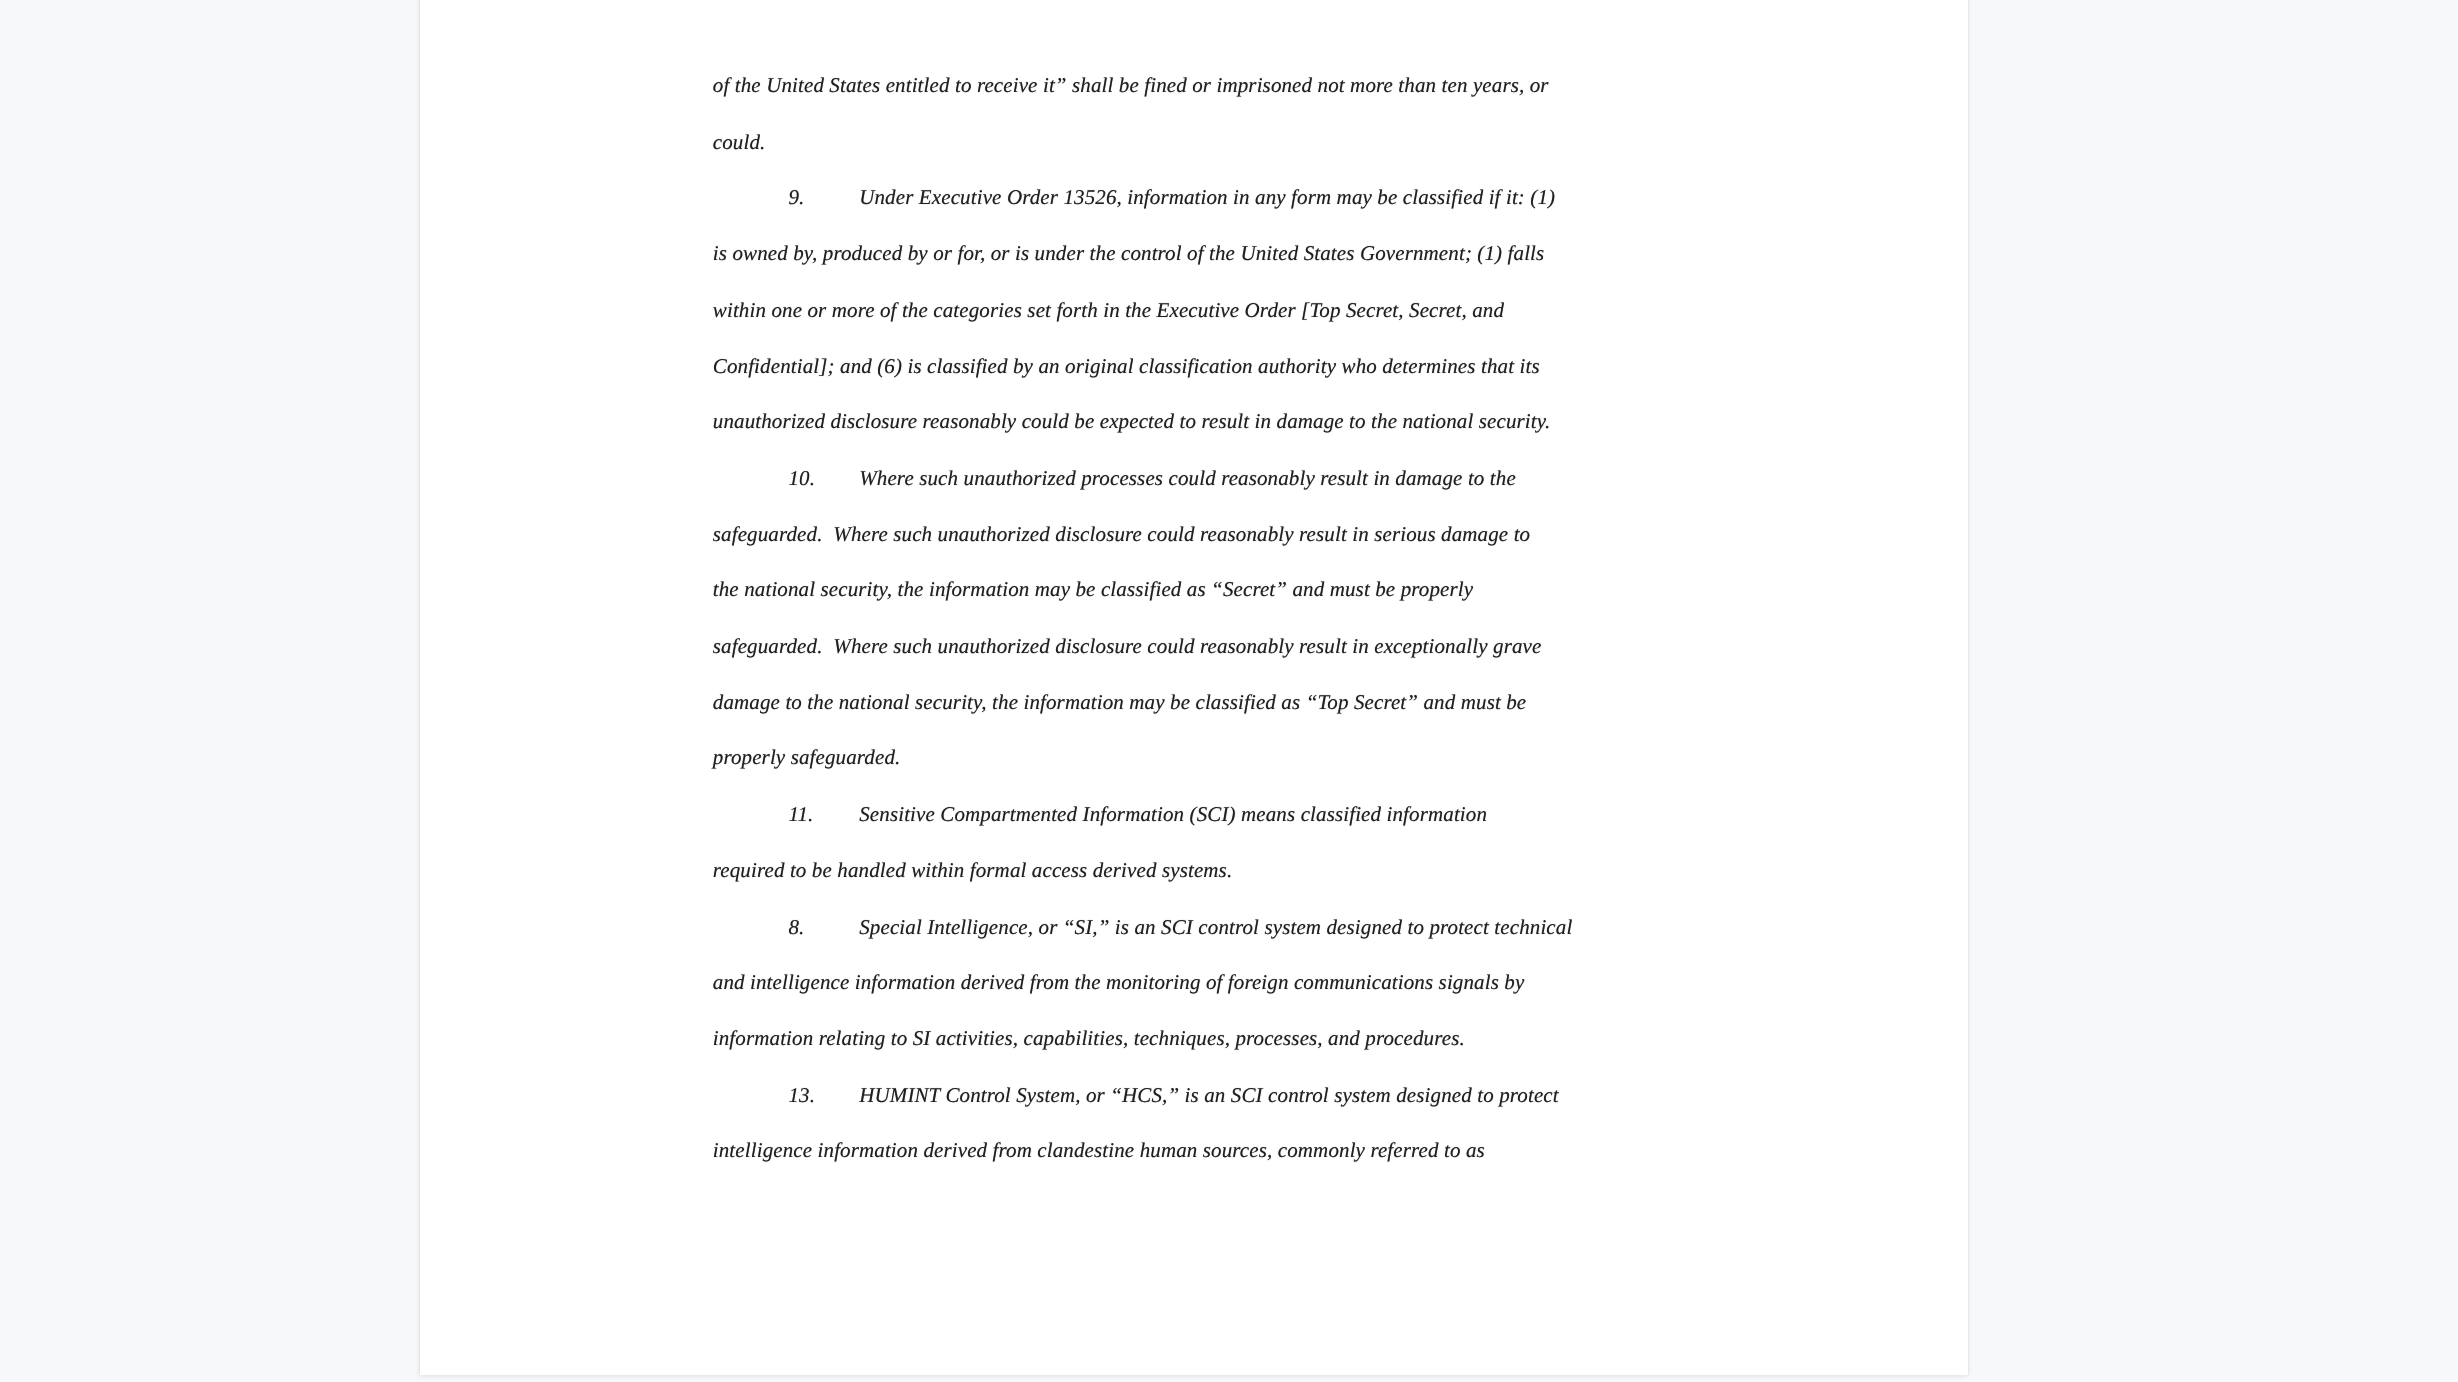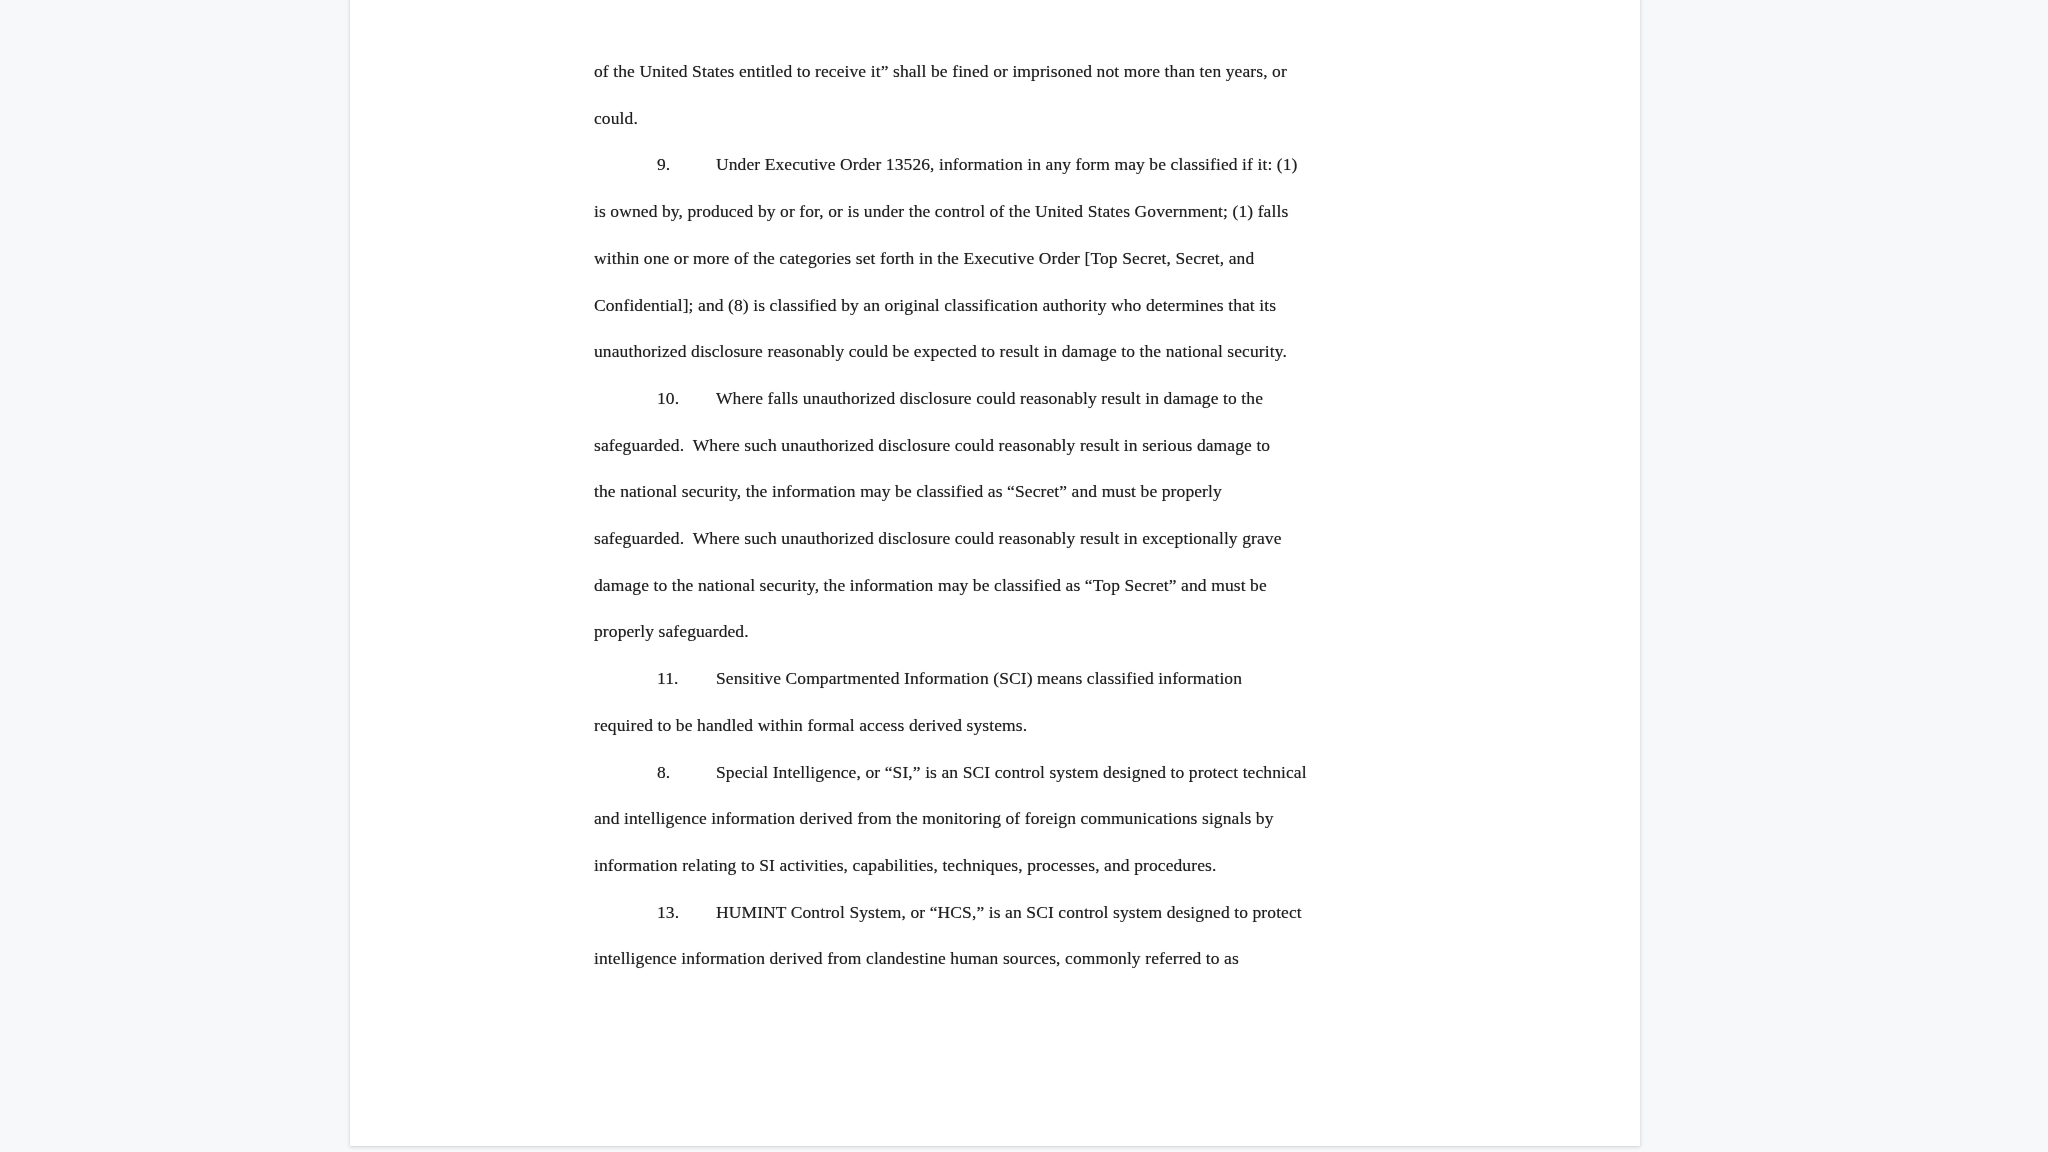--- a/index.html
+++ b/index.html
@@ -25,39 +25,40 @@
   .text-layer {
     position: absolute;
     left: 244px;
     top: 110px;
     width: 830px;
     color: #1f1f1f;
     font-size: 17.5px;
     line-height: 46.7px;
     letter-spacing: 0.1px;
     text-shadow: 0 0 0.7px rgba(25,25,25,0.55); 
+    font-style: italic;
   }
   .doc-line { white-space: pre; }
   .doc-line.numbered { padding-left: 63px; }
   .para-num { display: inline-block; width: 59px; }
 </style>
 </head>
 <body>
 
 <div class="viewer">
   <div class="page">
     <div class="text-layer">
         <div class="doc-line"><span>of the United States entitled to receive it” shall be fined or imprisoned not more than ten years, or</span></div>
         <div class="doc-line"><span>could.</span></div>
         <div class="doc-line numbered"><span class="para-num">9.</span><span>Under Executive Order 13526, information in any form may be classified if it: (1)</span></div>
         <div class="doc-line"><span>is owned by, produced by or for, or is under the control of the United States Government; (1) falls</span></div>
         <div class="doc-line"><span>within one or more of the categories set forth in the Executive Order [Top Secret, Secret, and</span></div>
-        <div class="doc-line"><span>Confidential]; and (8) is classified by an original classification authority who determines that its</span></div>
+        <div class="doc-line"><span>Confidential]; and (6) is classified by an original classification authority who determines that its</span></div>
         <div class="doc-line"><span>unauthorized disclosure reasonably could be expected to result in damage to the national security.</span></div>
-        <div class="doc-line numbered"><span class="para-num">10.</span><span>Where falls unauthorized disclosure could reasonably result in damage to the</span></div>
+        <div class="doc-line numbered"><span class="para-num">10.</span><span>Where such unauthorized processes could reasonably result in damage to the</span></div>
         <div class="doc-line"><span>safeguarded.  Where such unauthorized disclosure could reasonably result in serious damage to</span></div>
         <div class="doc-line"><span>the national security, the information may be classified as “Secret” and must be properly</span></div>
         <div class="doc-line"><span>safeguarded.  Where such unauthorized disclosure could reasonably result in exceptionally grave</span></div>
         <div class="doc-line"><span>damage to the national security, the information may be classified as “Top Secret” and must be</span></div>
         <div class="doc-line"><span>properly safeguarded.</span></div>
         <div class="doc-line numbered"><span class="para-num">11.</span><span>Sensitive Compartmented Information (SCI) means classified information</span></div>
         <div class="doc-line"><span>required to be handled within formal access derived systems.</span></div>
         <div class="doc-line numbered"><span class="para-num">8.</span><span>Special Intelligence, or “SI,” is an SCI control system designed to protect technical</span></div>
         <div class="doc-line"><span>and intelligence information derived from the monitoring of foreign communications signals by</span></div>
         <div class="doc-line"><span>information relating to SI activities, capabilities, techniques, processes, and procedures.</span></div>

